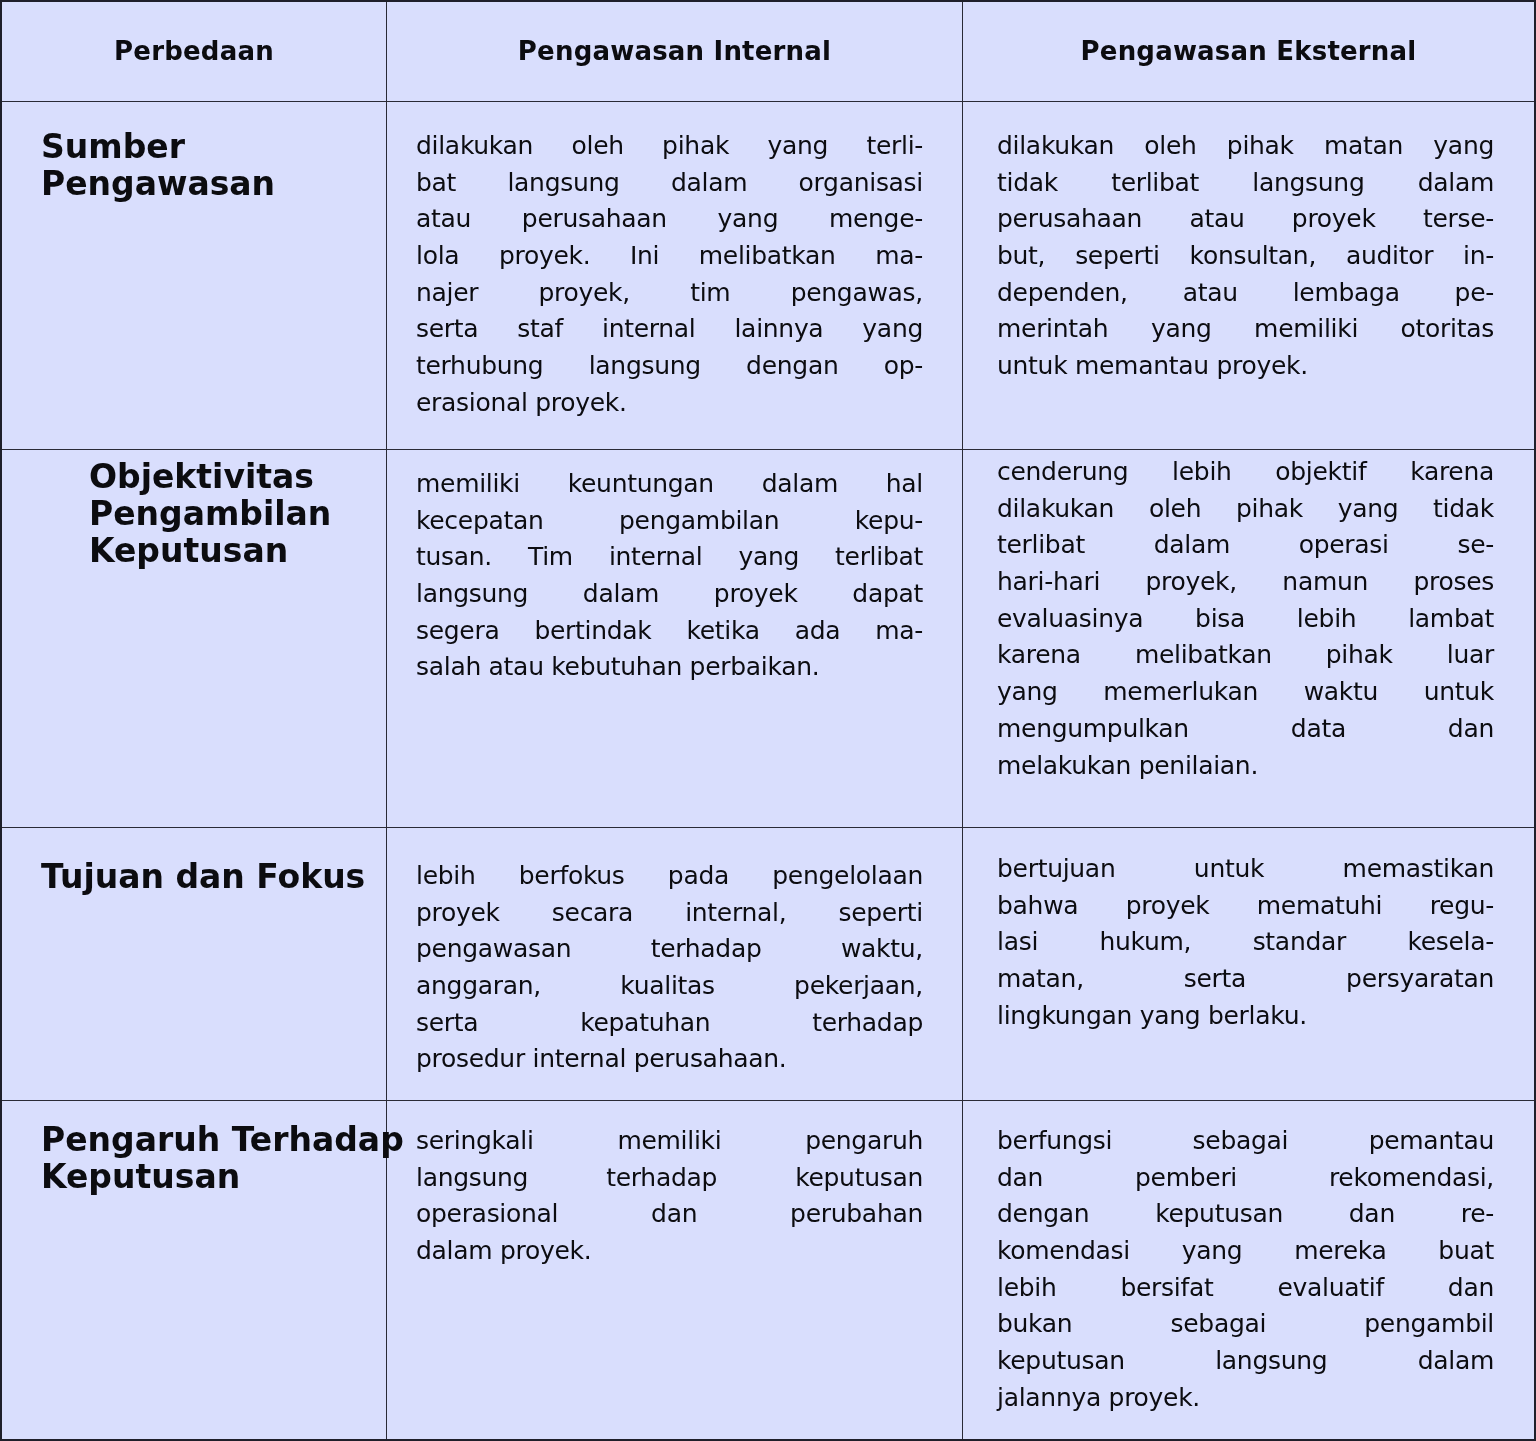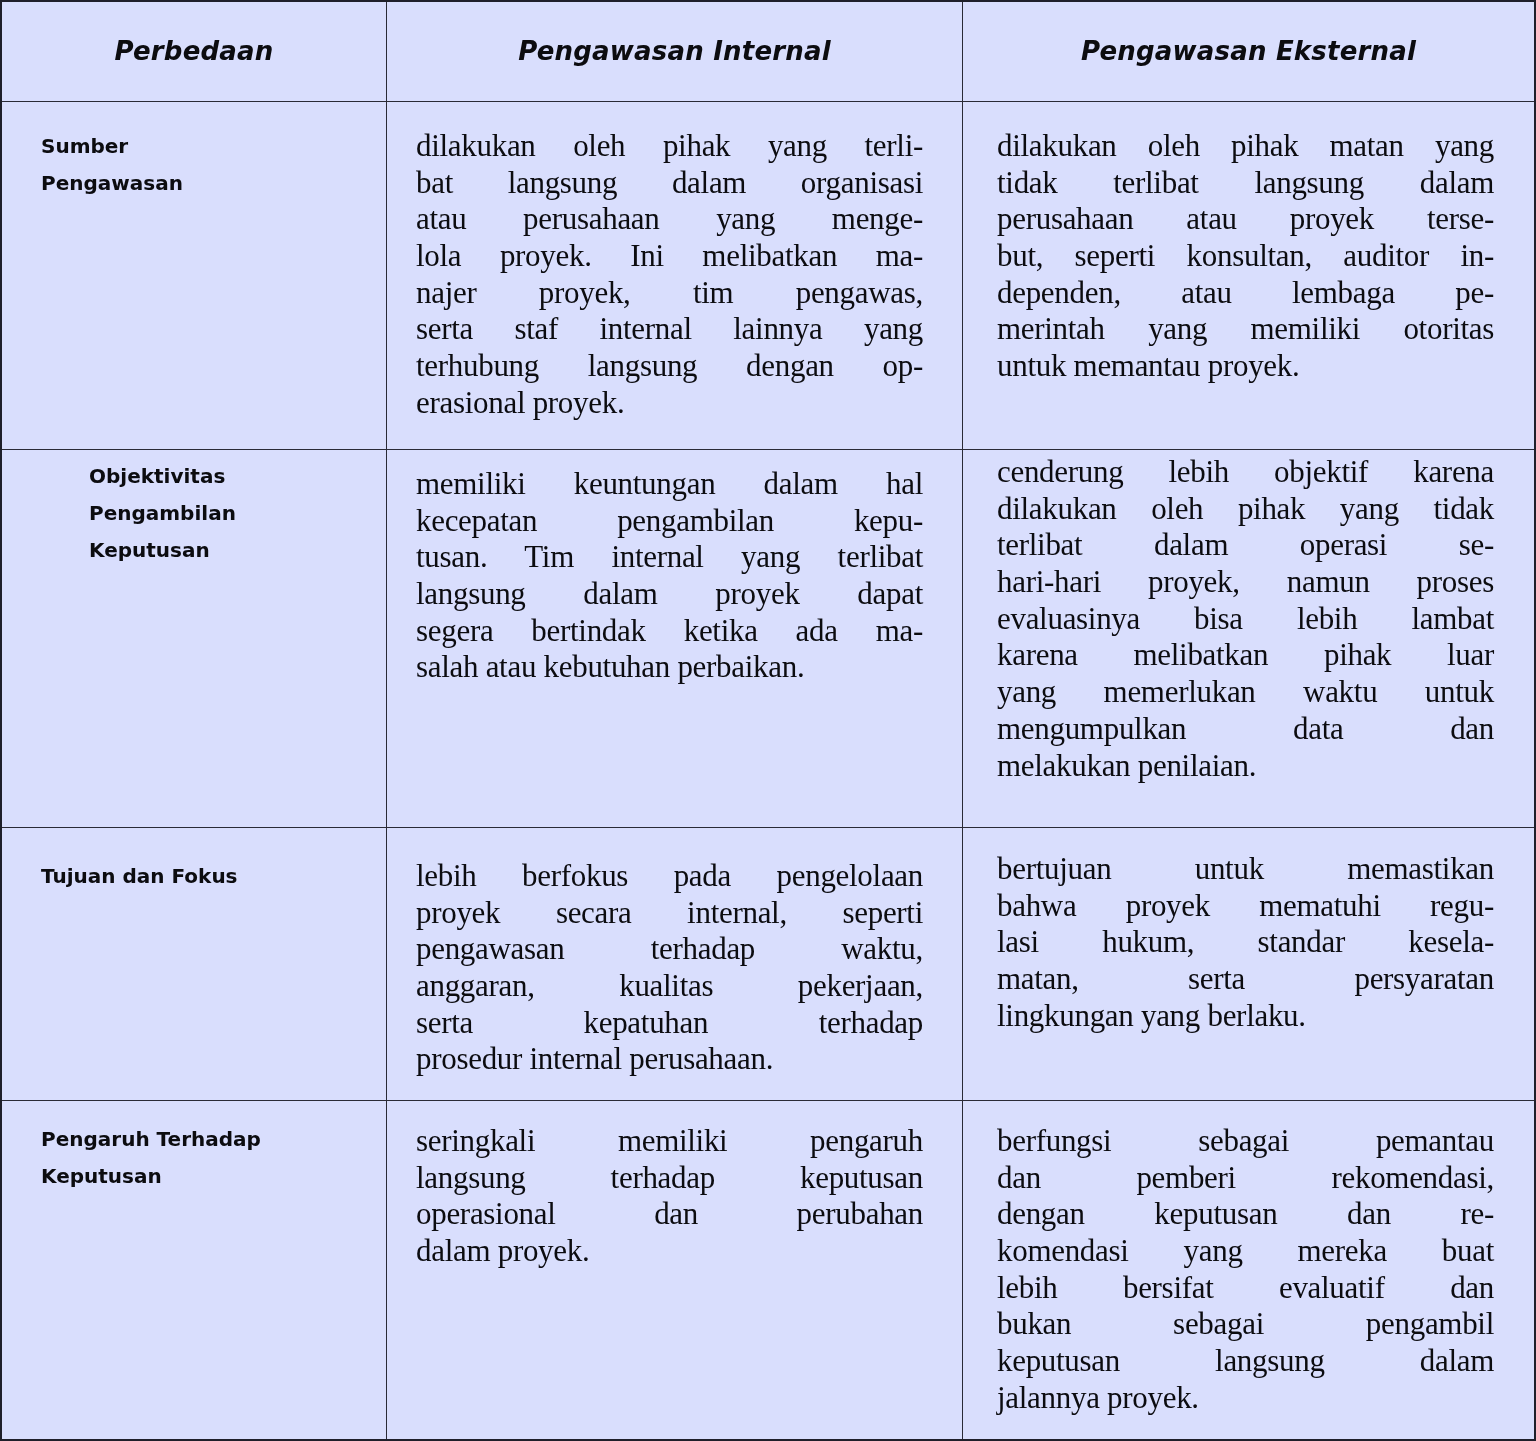--- a/index.html
+++ b/index.html
@@ -17,26 +17,26 @@
     background: #d9defd;
   }
   .row { position: absolute; left: 0; width: 1532px; border-bottom: 1.5px solid #2a2a36; box-sizing: border-box; }
   .row:last-child { border-bottom: none; }
   .cell { position: absolute; top: 0; bottom: 0; box-sizing: border-box; }
   .c0 { left: 0; width: 385px; border-right: 1.5px solid #2a2a36; }
   .c1 { left: 385px; width: 576px; border-right: 1.5px solid #2a2a36; }
   .c2 { left: 961px; width: 571px; }
 
   .hdr .cell { display: flex; align-items: center; justify-content: center; padding-bottom: 2px; }
-  .hdr-label { font-weight: bold; font-size: 26px; letter-spacing: 0.2px; font-style: italic; }
+  .hdr-label { font-weight: bold; font-size: 26px; letter-spacing: 0.2px; }
 
-  .label { position: absolute; left: 39px; top: 26px; font-weight: bold; font-size: 20px; line-height: 37px; }
+  .label { position: absolute; left: 39px; top: 26px; font-weight: bold; font-size: 33px; line-height: 37px; }
   .label .ln { display: block; white-space: nowrap; }
 
-  .para { position: absolute; top: 26px; font-size: 31px; line-height: 36.7px; letter-spacing: -0.3px; font-family: Liberation Serif, serif; }
+  .para { position: absolute; top: 26px; font-size: 25px; line-height: 36.7px; letter-spacing: -0.3px; }
   .c1 .para { left: 29px; width: 507px; }
   .c2 .para { left: 34px; width: 497px; }
   .para .ln { display: block; white-space: nowrap; text-align: justify; text-align-last: justify; height: 36.7px; overflow: visible; }
   .para .ln.last { text-align-last: left; }
 </style>
 </head>
 <body>
 
 <div class="table">
 

